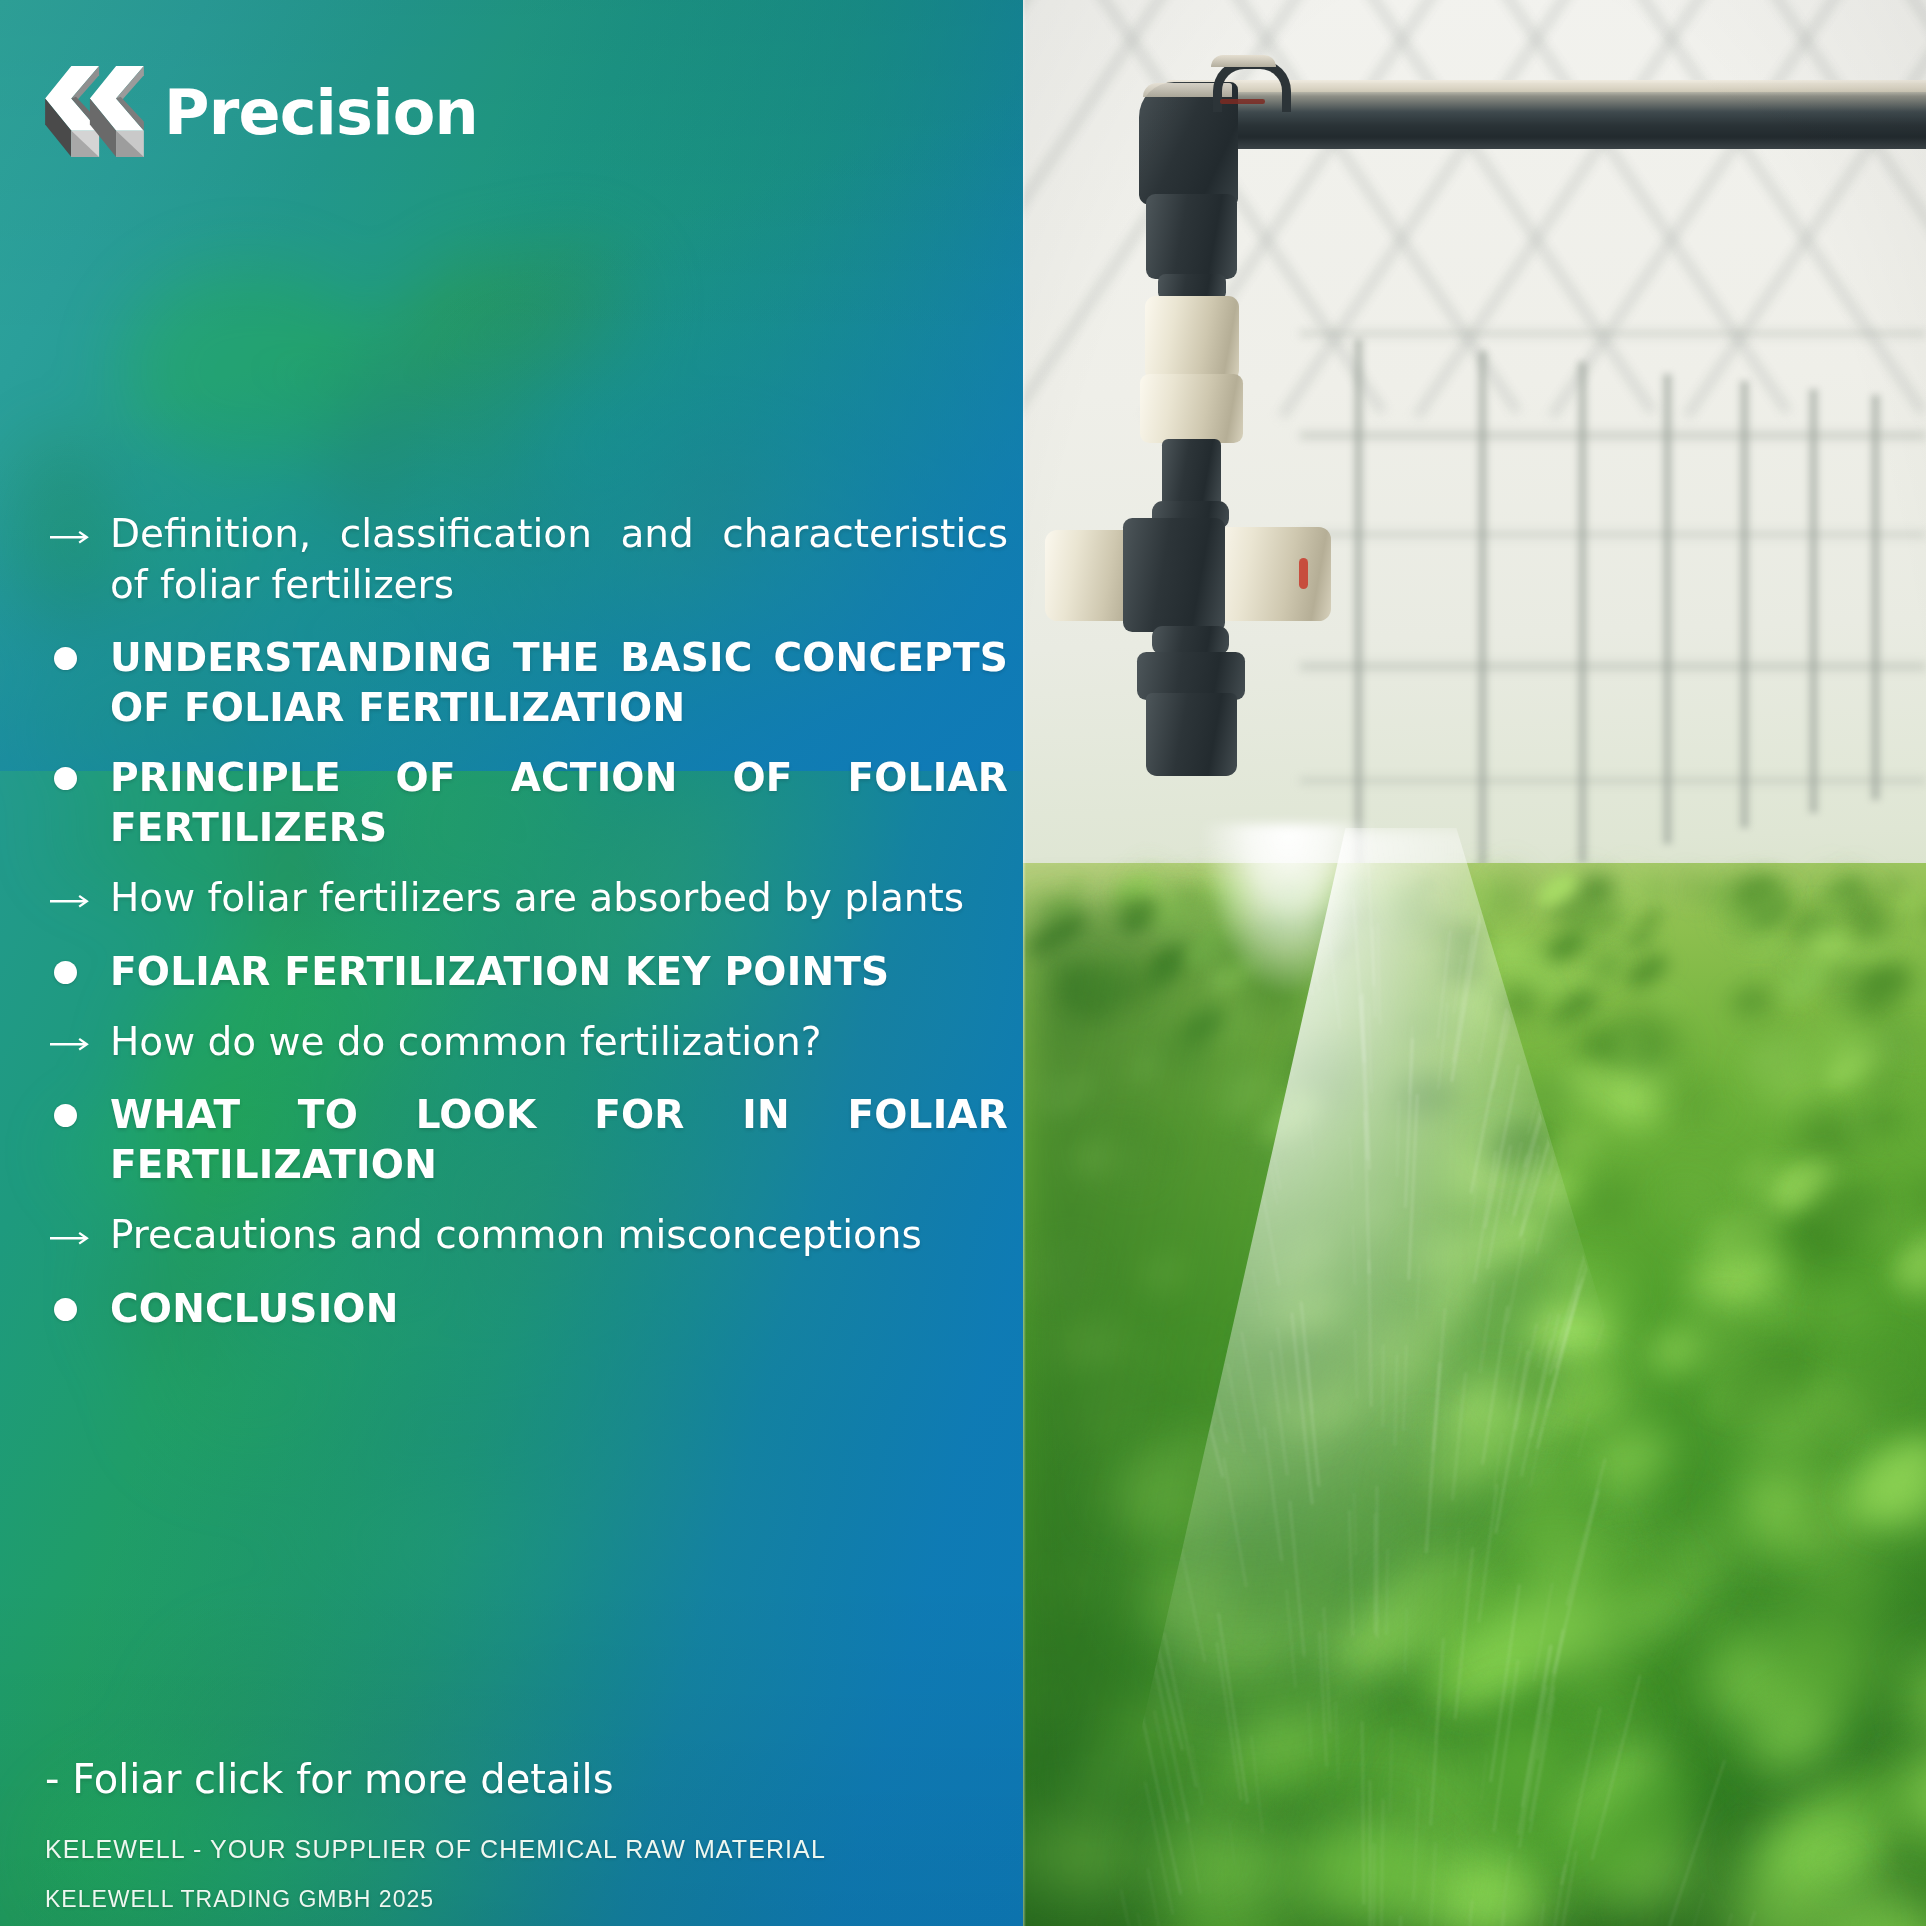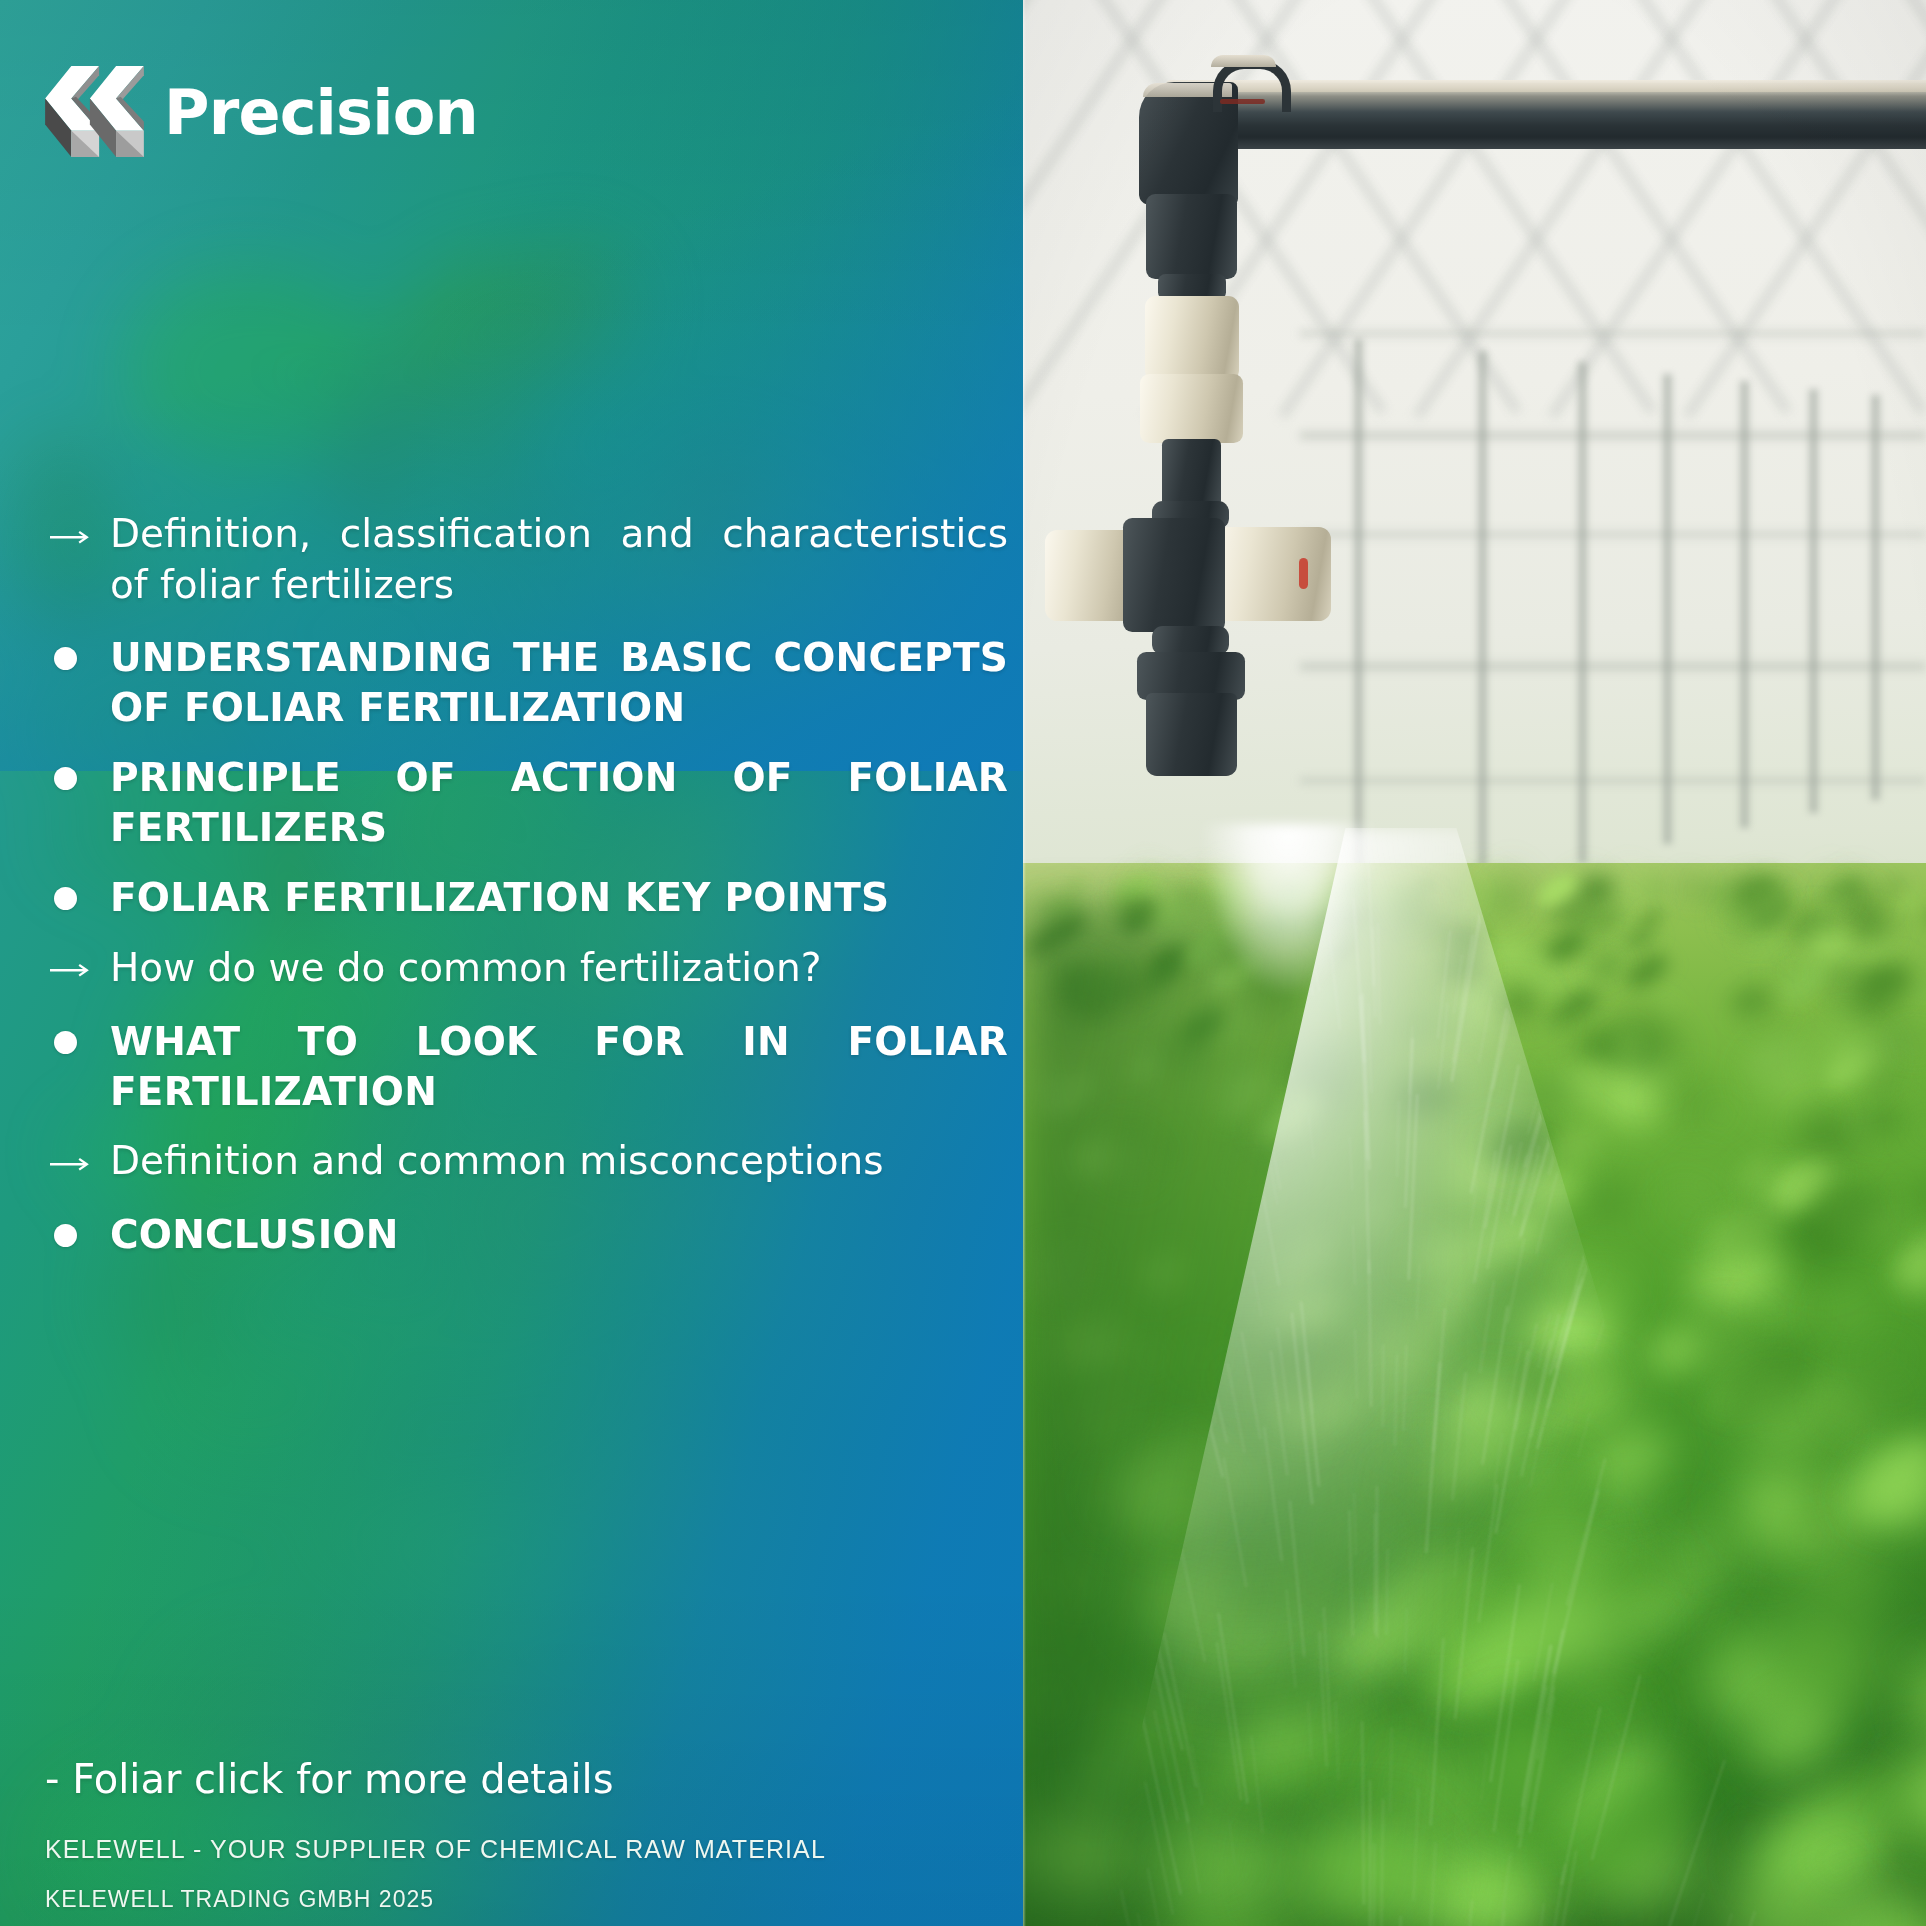--- a/index.html
+++ b/index.html
@@ -362,20 +362,29 @@
         </div>
         <div class="row head-row">
           <span class="marker"></span>
           <div class="head-txt">UNDERSTANDING THE BASIC CONCEPTS OF FOLIAR FERTILIZATION</div>
         </div>
 
         <div class="row head-row">
           <span class="marker"></span>
           <div class="head-txt">PRINCIPLE OF ACTION OF FOLIAR FERTILIZERS</div>
         </div>
+        <div class="row sub-row">
+          <span class="marker-arrow">
+            <svg width="43" height="18.5" viewBox="0 0 56 24">
+                <line x1="0" y1="12" x2="46" y2="12" stroke="#ffffff" stroke-width="3"></line>
+                <polyline points="38,5 48,12 38,19" fill="none" stroke="#ffffff" stroke-width="3"></polyline>
+              </svg>
+          </span>
+          <div class="sub-txt">How foliar fertilizers are absorbed by plants</div>
+        </div>
 
         <div class="row head-row">
           <span class="marker"></span>
           <div class="head-txt nojust">FOLIAR FERTILIZATION KEY POINTS</div>
         </div>
         <div class="row sub-row">
           <span class="marker-arrow">
             <svg width="43" height="18.5" viewBox="0 0 56 24">
                 <line x1="0" y1="12" x2="46" y2="12" stroke="#ffffff" stroke-width="3"></line>
                 <polyline points="38,5 48,12 38,19" fill="none" stroke="#ffffff" stroke-width="3"></polyline>
@@ -388,21 +397,21 @@
           <span class="marker"></span>
           <div class="head-txt">WHAT TO LOOK FOR IN FOLIAR FERTILIZATION</div>
         </div>
         <div class="row sub-row">
           <span class="marker-arrow">
             <svg width="43" height="18.5" viewBox="0 0 56 24">
                 <line x1="0" y1="12" x2="46" y2="12" stroke="#ffffff" stroke-width="3"></line>
                 <polyline points="38,5 48,12 38,19" fill="none" stroke="#ffffff" stroke-width="3"></polyline>
               </svg>
           </span>
-          <div class="sub-txt">Definition and common misconceptions</div>
+          <div class="sub-txt">Precautions and common misconceptions</div>
         </div>
 
         <div class="row head-row">
           <span class="marker"></span>
           <div class="head-txt nojust">CONCLUSION</div>
         </div>
 
       </div>
 
       <div class="cta">- Foliar click for more details</div>

